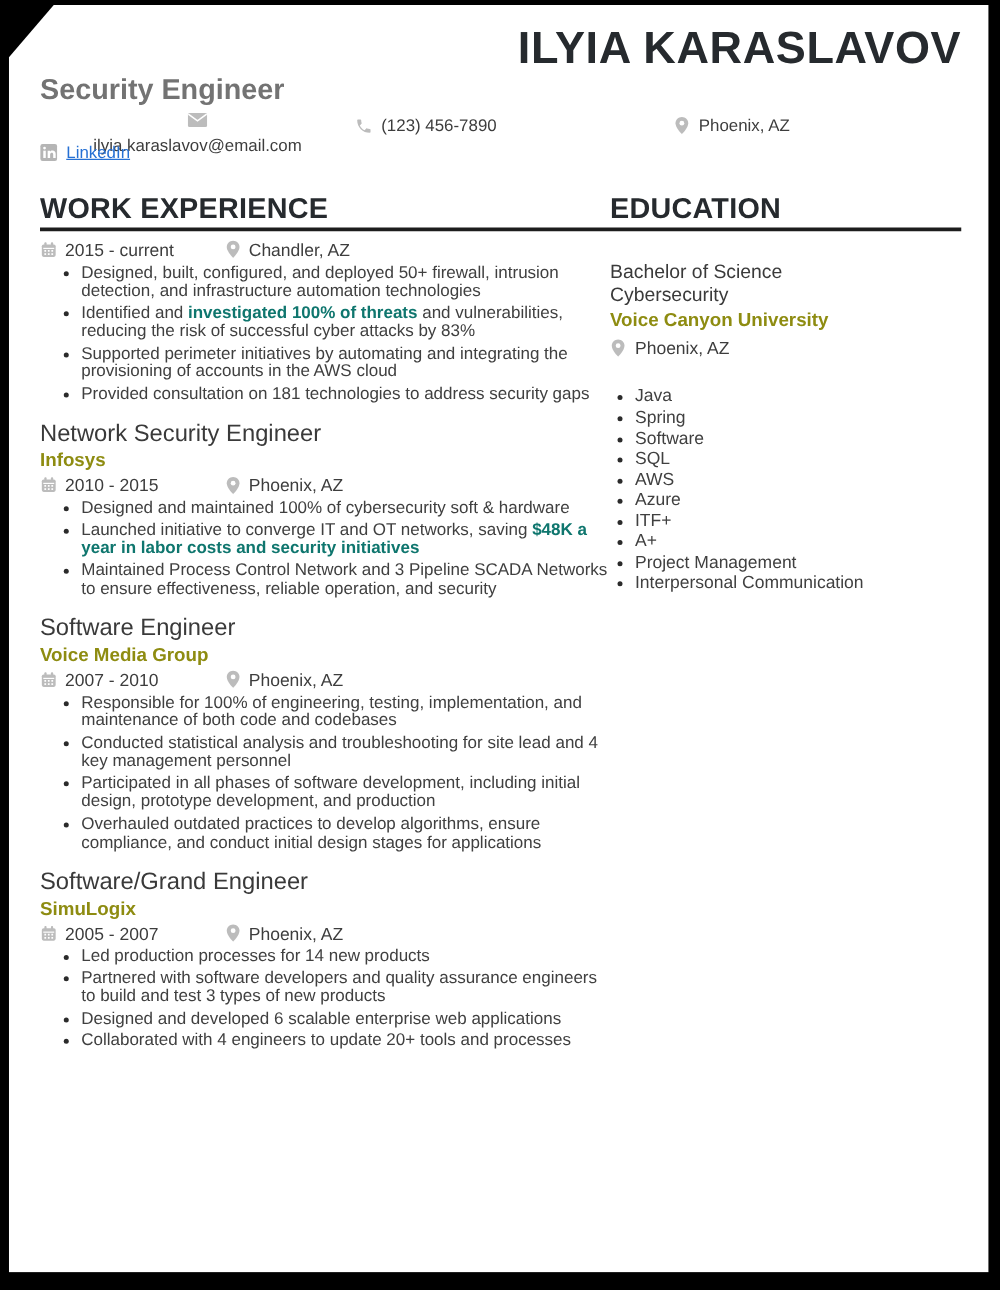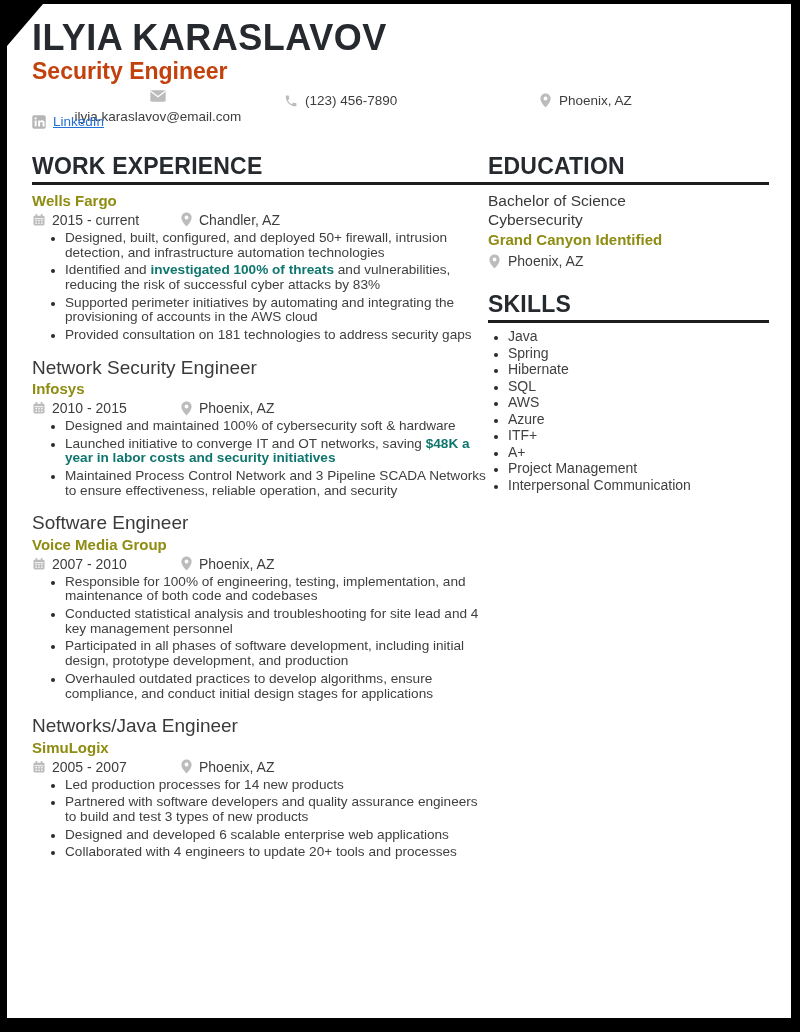--- a/index.html
+++ b/index.html
@@ -19,26 +19,27 @@
     box-sizing:border-box;
   }
   
   .name{
     margin:0;
     font-size:36px;
     font-weight:800;
     letter-spacing:.5px;
     color:#262a2e;
     line-height:1.08;
+    text-align:right;
   }
   .job-headline{
     margin:1px 0 6px;
     font-size:23px;
     font-weight:700;
-    color:#c2410c;
+    color:#737373;
     line-height:1.1;
   }
   .contact-rows{font-size:13.5px;color:#3d3d3d;}
   .contact-row{display:flex;align-items:center;}
   .contact-item{display:flex;align-items:center;gap:7px;height:21px;}
   .c-email{width:252px;flex-direction:column;}
   .c-phone{width:255px;}
   .icon{display:inline-flex;flex:0 0 auto;align-items:center;justify-content:center;}
   a.link{color:#2570d4;text-decoration:underline;cursor:pointer;}
   
@@ -80,21 +81,21 @@
     padding-left:33px;
     font-size:13.6px;
     color:#404040;
     line-height:1.08;
   }
   ul.bullets li{margin:0 0 3px;}
   ul.bullets li::marker{color:#2b2b2b;font-size:12px;}
   .seg-bold{font-weight:700;color:#0f766e;}
   .seg-underline{}
   
-  .edu-block{margin-top:7px;}
+  .edu-block{margin-top:24px;}
   .edu-degree,.edu-field{
     font-size:15.5px;color:#3a3a3a;line-height:1.22;margin:0;
   }
   .edu-school{
     font-size:15px;font-weight:700;color:#8e8c11;line-height:1.25;margin:1px 0 3px;
   }
   .edu-meta-row{display:flex;align-items:center;gap:7px;font-size:14px;color:#3d3d3d;height:18px;}
   .skills-section{margin-top:22px;}
   ul.skills{
     margin:6px 0 0;
@@ -160,21 +161,20 @@
       </div>
     </div>
   </div>
 
   <div class="columns">
 
     <div class="col-left">
       <h2 class="section">WORK EXPERIENCE</h2>
       <div>
   <div class="job">
-    <div class="job-company">Wells Fargo</div>
     <div class="job-meta">
       <span class="meta-item meta-date">
         <span class="icon">
   <svg width="14" height="14" viewBox="0 0 24 24" aria-hidden="true">
     <rect x="2.5" y="4.5" width="19" height="17" rx="2.5" fill="#bcbcbc"></rect>
     <rect x="6" y="1.5" width="3" height="5" rx="1.2" fill="#bcbcbc"></rect>
     <rect x="15" y="1.5" width="3" height="5" rx="1.2" fill="#bcbcbc"></rect>
     <rect x="4.5" y="9" width="15" height="1.6" fill="#fff"></rect>
     <g fill="#fff">
       <rect x="6" y="12" width="2.4" height="2.4"></rect>
@@ -281,21 +281,21 @@
     </div>
     <ul class="bullets">
               <li><span>Responsible for 100% of engineering, testing, implementation, and maintenance of both code and codebases</span></li>
               <li><span class="seg-underline">Conducted statistical analysis and troubleshooting</span><span> for site lead and 4 key management personnel</span></li>
               <li><span>Participated in all phases of software development, including initial design, prototype development, and production</span></li>
               <li><span>Overhauled outdated practices to develop algorithms, ensure compliance, and conduct initial design stages for applications</span></li>
             </ul>
   </div>
 
   <div class="job">
-    <h3 class="job-title">Networks/Java Engineer</h3>
+    <h3 class="job-title">Software/Grand Engineer</h3>
     <div class="job-company">SimuLogix</div>
     <div class="job-meta">
       <span class="meta-item meta-date">
         <span class="icon">
   <svg width="14" height="14" viewBox="0 0 24 24" aria-hidden="true">
     <rect x="2.5" y="4.5" width="19" height="17" rx="2.5" fill="#bcbcbc"></rect>
     <rect x="6" y="1.5" width="3" height="5" rx="1.2" fill="#bcbcbc"></rect>
     <rect x="15" y="1.5" width="3" height="5" rx="1.2" fill="#bcbcbc"></rect>
     <rect x="4.5" y="9" width="15" height="1.6" fill="#fff"></rect>
     <g fill="#fff">
@@ -329,39 +329,38 @@
   </div>
 </div>
     </div>
 
     <div class="col-right">
       <div>
         <h2 class="section">EDUCATION</h2>
         <div class="edu-block">
           <p class="edu-degree">Bachelor of Science</p>
           <p class="edu-field">Cybersecurity</p>
-          <div class="edu-school">Grand Canyon Identified</div>
+          <div class="edu-school">Voice Canyon University</div>
           <div class="edu-meta-row">
             <span class="icon">
                 <svg width="13" height="15" viewBox="0 0 24 28">
                   <path d="M12 1C6.7 1 2.5 5.2 2.5 10.5c0 7 9.5 16.2 9.5 16.2s9.5-9.2 9.5-16.2C21.5 5.2 17.3 1 12 1z" fill="#bcbcbc"></path>
                   <circle cx="12" cy="10.3" r="3.6" fill="#fff"></circle>
                 </svg>
               </span>
             <span>Phoenix, AZ</span>
           </div>
         </div>
       </div>
 
       <div class="skills-section">
-        <h2 class="section">SKILLS</h2>
         <ul class="skills">
             <li>Java</li>
             <li>Spring</li>
-            <li>Hibernate</li>
+            <li>Software</li>
             <li>SQL</li>
             <li>AWS</li>
             <li>Azure</li>
             <li>ITF+</li>
             <li>A+</li>
             <li>Project Management</li>
             <li>Interpersonal Communication</li>
           </ul>
       </div>
     </div>

